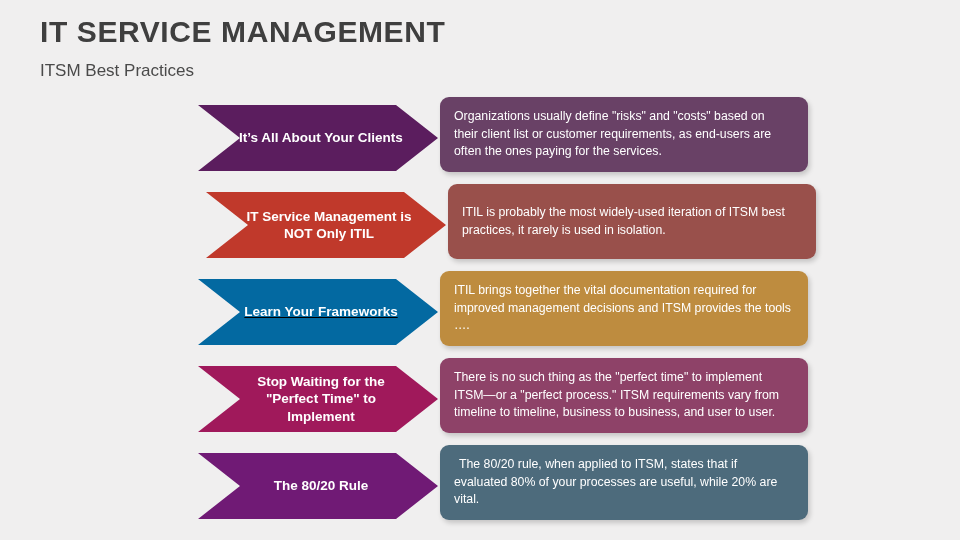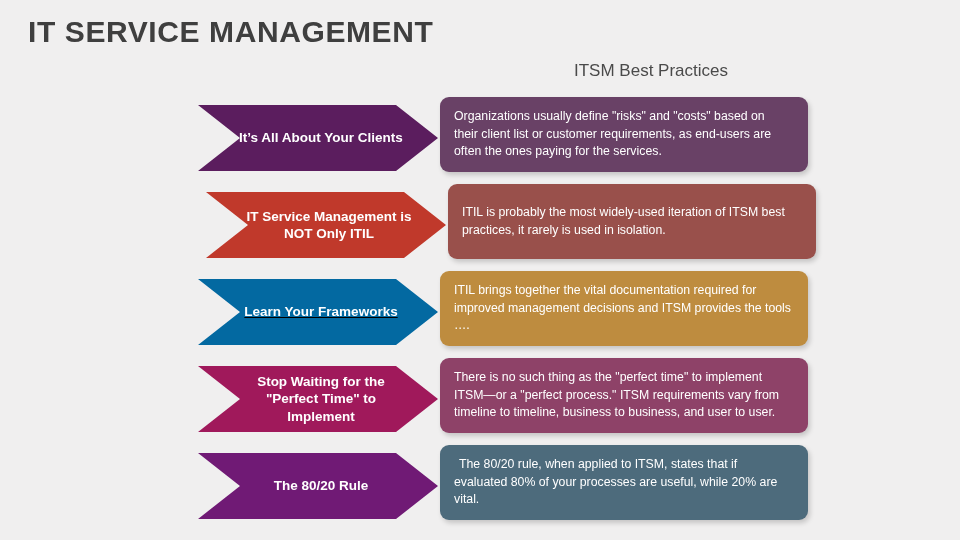--- a/index.html
+++ b/index.html
@@ -11,40 +11,39 @@
     height: 540px;
     background: #f0efef;
     font-family: "Liberation Sans", sans-serif;
     overflow: hidden;
     position: relative;
   }
 
   
   .header {
     position: absolute;
-    left: 28px;
+    left: 40px;
     top: 14px;
     width: 700px;
   }
   .slide-title {
     font-size: 30px;
     font-weight: bold;
     color: #3f3f3f;
     letter-spacing: 0.6px;
     line-height: 1.18;
     margin: 0;
     white-space: nowrap;
   }
   .slide-subtitle {
     font-size: 17px;
     font-weight: normal;
     color: #4a4a4a;
     margin: 12px 0 0 0;
     line-height: 1.2;
-    text-align: right;
   }
 
   
   .rows {
     position: absolute;
     left: 0;
     top: 0;
     width: 960px;
     height: 540px;
   }

